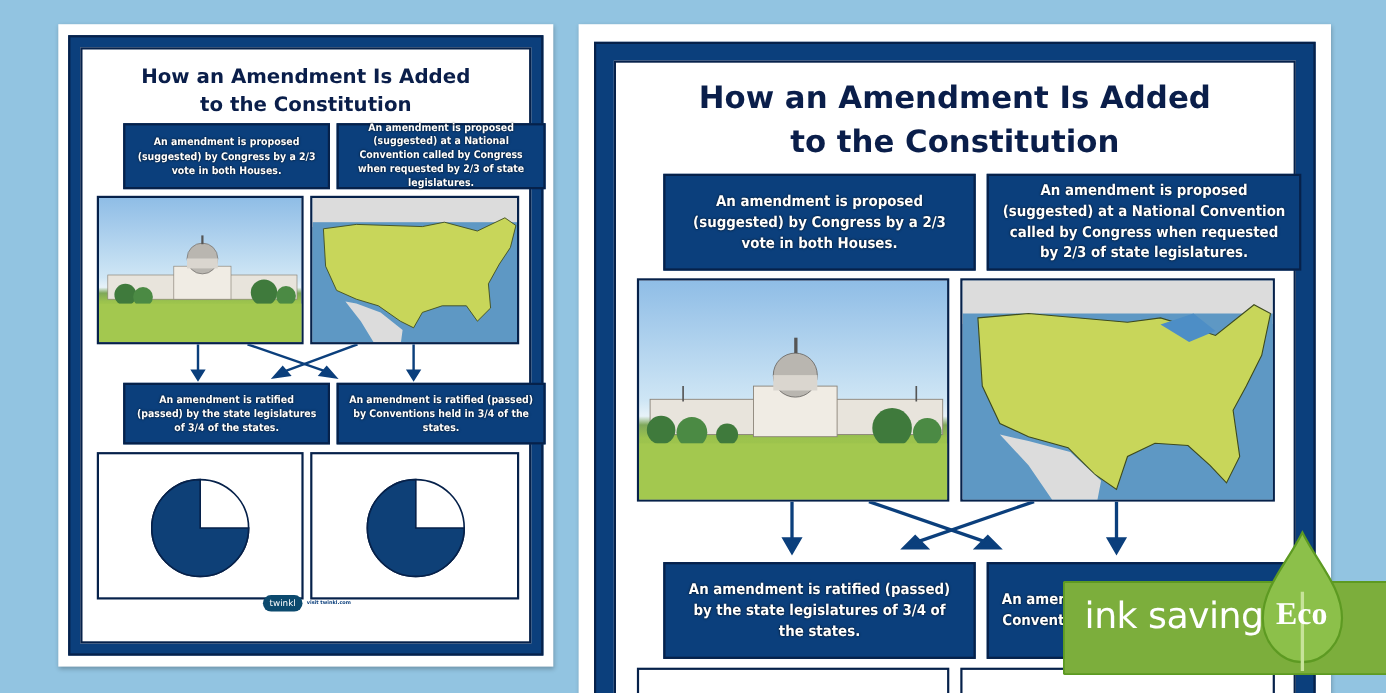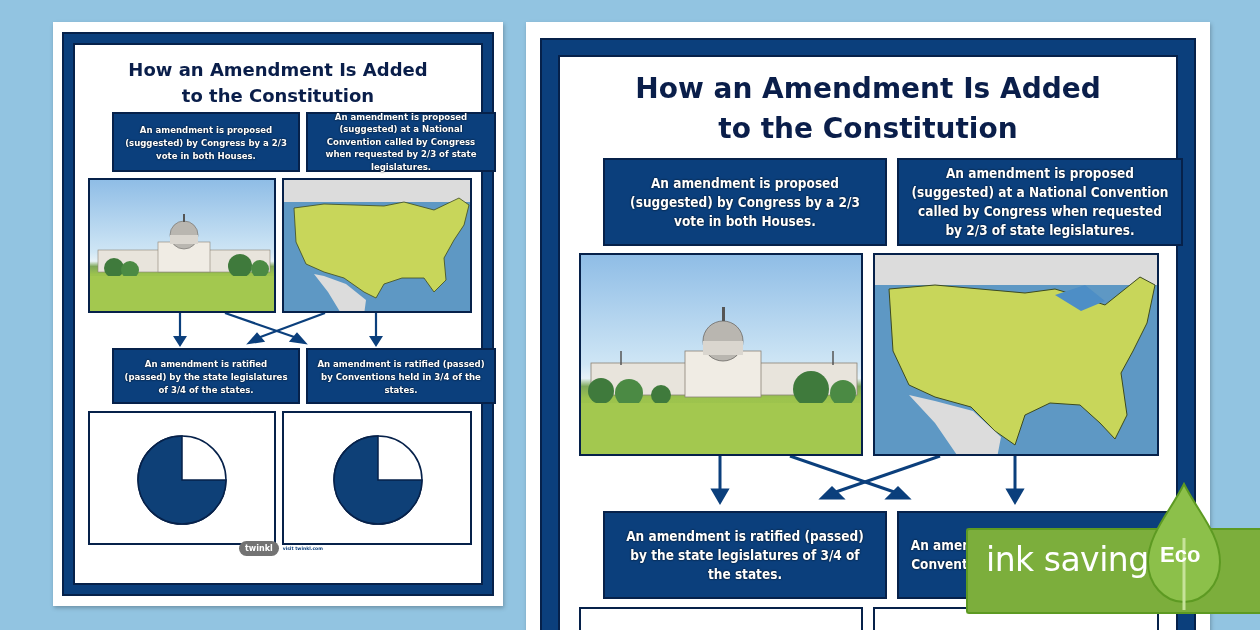--- a/index.html
+++ b/index.html
@@ -19,21 +19,21 @@
   .arrows { position: absolute; }
 
   
   .capitol { background: linear-gradient(#8fbde6 0%, #cfe6f5 55%, #e7f2f8 62%, #7fa85a 66%, #9cc34d 72%, #a7c94f 100%); }
   
   .map { background: radial-gradient(ellipse at 40% 45%, #c9d96a 0 40%, transparent 41%), linear-gradient(#d9d9d9 0 20%, #6aa0c9 20% 100%); }
 
   .eco { position: absolute; left: 966px; top: 528px; width: 294px; height: 86px; background: #7cae3c; border: 2px solid #5d9a22; border-right: none; border-radius: 3px 0 0 3px; }
   .eco-text { position: absolute; left: 18px; top: 10px; font-size: 33px; color: #fff; font-family: "DejaVu Sans", sans-serif; letter-spacing: -0.5px; }
   .eco-drop { position: absolute; left: 1146px; top: 482px; width: 76px; height: 128px; }
-  .eco-label { position: absolute; left: 1160px; top: 542px; font-size: 22px; font-weight: bold; color: #fff; font-family: Liberation Sans, sans-serif; }
+  .eco-label { position: absolute; left: 1160px; top: 542px; font-size: 29px; font-weight: bold; color: #fff; font-family: Liberation Serif, serif; }
 
   .twinkl { position: absolute; left: 239px; top: 541px; }
 </style>
 </head>
 <body>
 
 <div class="sheet" style="left:53px;top:22px;width:450px;height:584px;">
   <div class="frame" style="left:9px;top:10px;width:432px;height:564px;">
     <div class="inner" style="left:9px;top:9px;width:410px;height:542px;">
       <div class="title" style="top:12px;font-size:18px;line-height:26px;">
@@ -99,21 +99,21 @@
       </div>
       <div class="piebox" style="left:207px;top:366px;width:190px;height:134px;">
         <svg width="190" height="134" viewBox="0 0 190 134">
           <circle cx="94" cy="67" r="44" fill="#fff" stroke="#06214a" stroke-width="1.5"></circle>
           <path d="M94 67 L138 67 A44 44 0 1 1 94 23 Z" fill="#0e4077" stroke="#06214a" stroke-width="1.5"></path>
         </svg>
       </div>
     </div>
   </div>
   <div class="twinkl" style="left:186px;top:519px;display:flex;align-items:center;gap:4px;">
-    <span style="background:#737373;color:#fff;font-size:8px;font-weight:bold;padding:3px 6px;border-radius:8px;font-family:'DejaVu Sans',sans-serif;">twinkl</span>
+    <span style="background:#0c4a6e;color:#fff;font-size:8px;font-weight:normal;padding:3px 6px;border-radius:8px;font-family:'DejaVu Sans',sans-serif;">twinkl</span>
     <span style="font-size:4.5px;color:#0b3f7c;font-weight:bold;font-family:'DejaVu Sans',sans-serif;">visit twinkl.com</span>
   </div>
 </div>
 
 <div class="sheet" style="left:526px;top:22px;width:684px;height:640px;">
   <div class="frame" style="left:14px;top:16px;width:656px;height:630px;">
     <div class="inner" style="left:16px;top:15px;width:620px;height:620px;">
       <div class="title" style="top:12px;font-size:28px;line-height:40px;">
         <div>How an Amendment Is Added</div>
         <div>to the Constitution</div>

